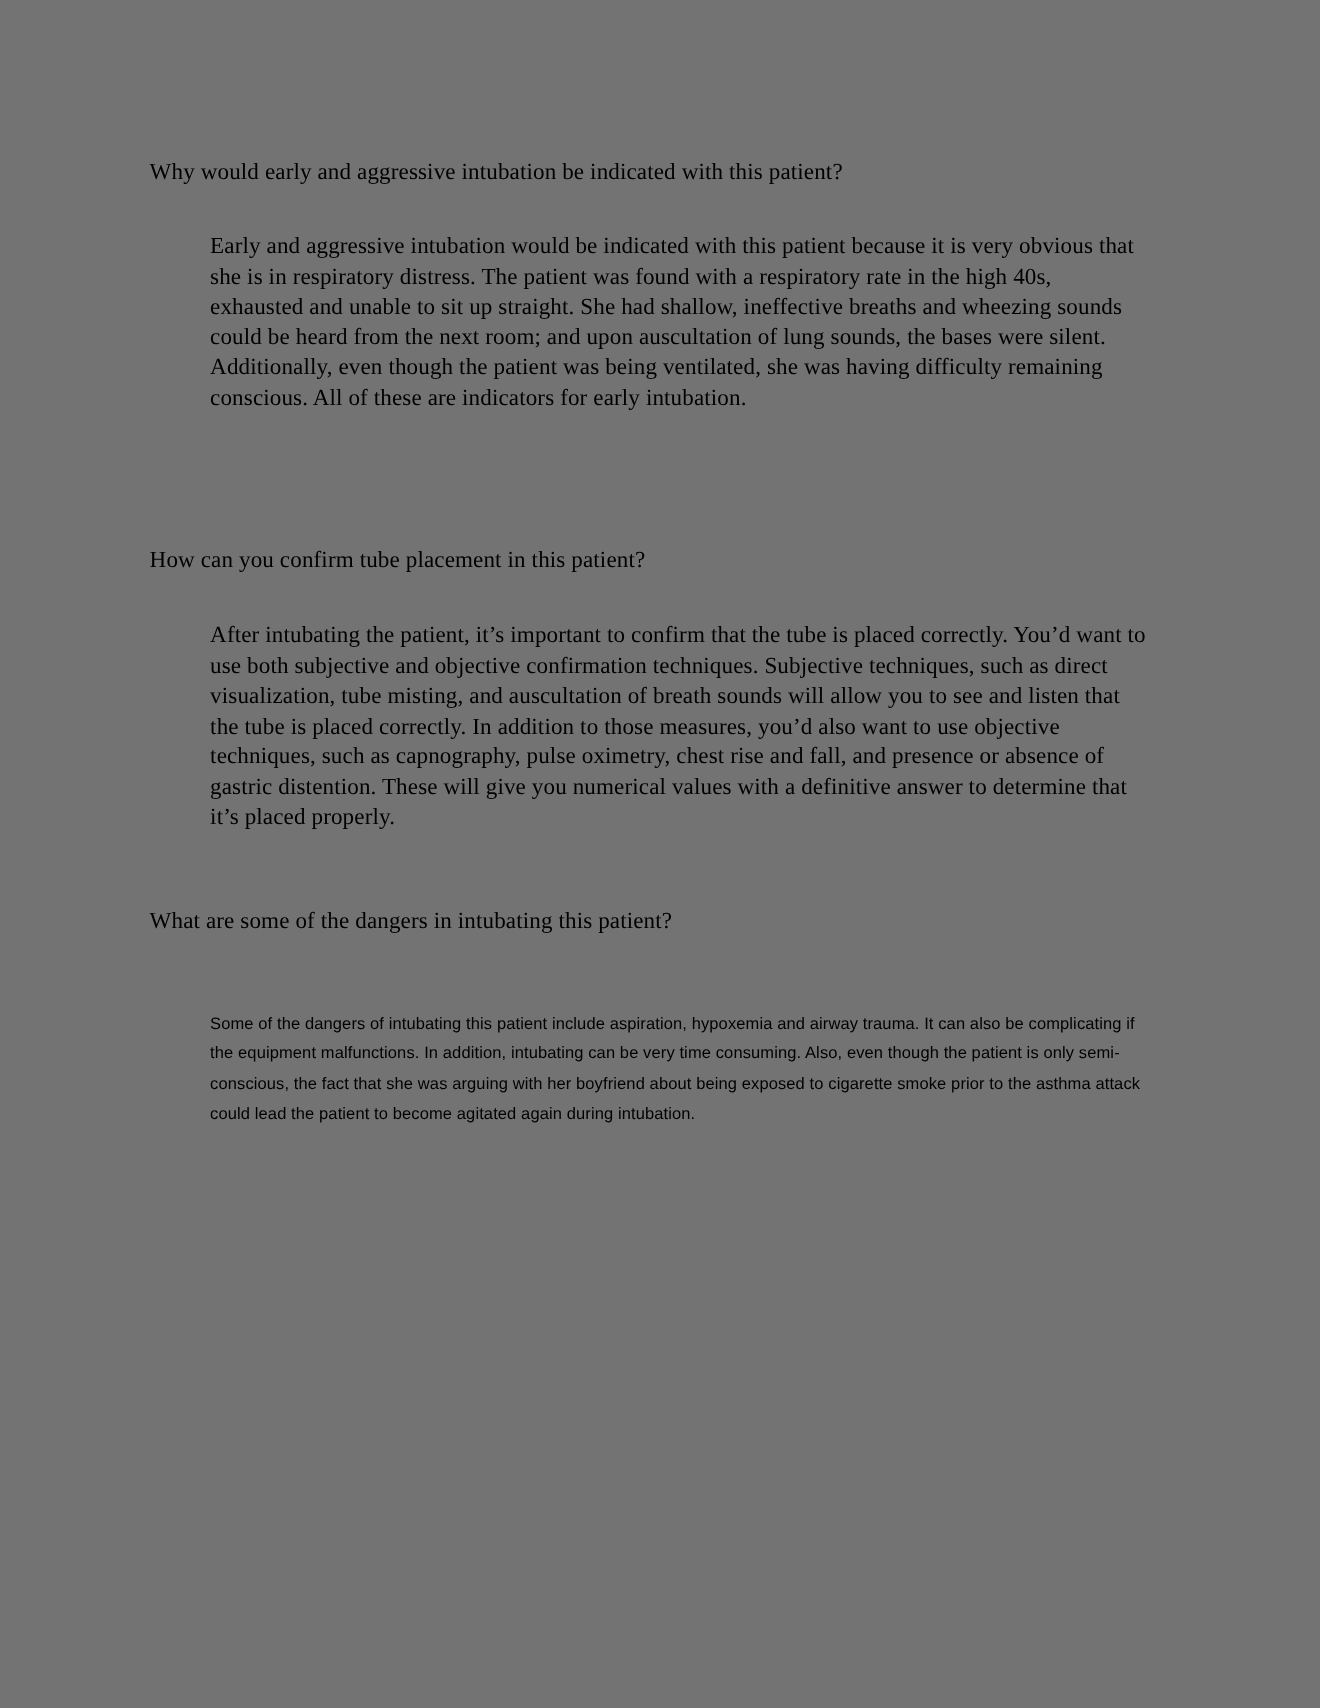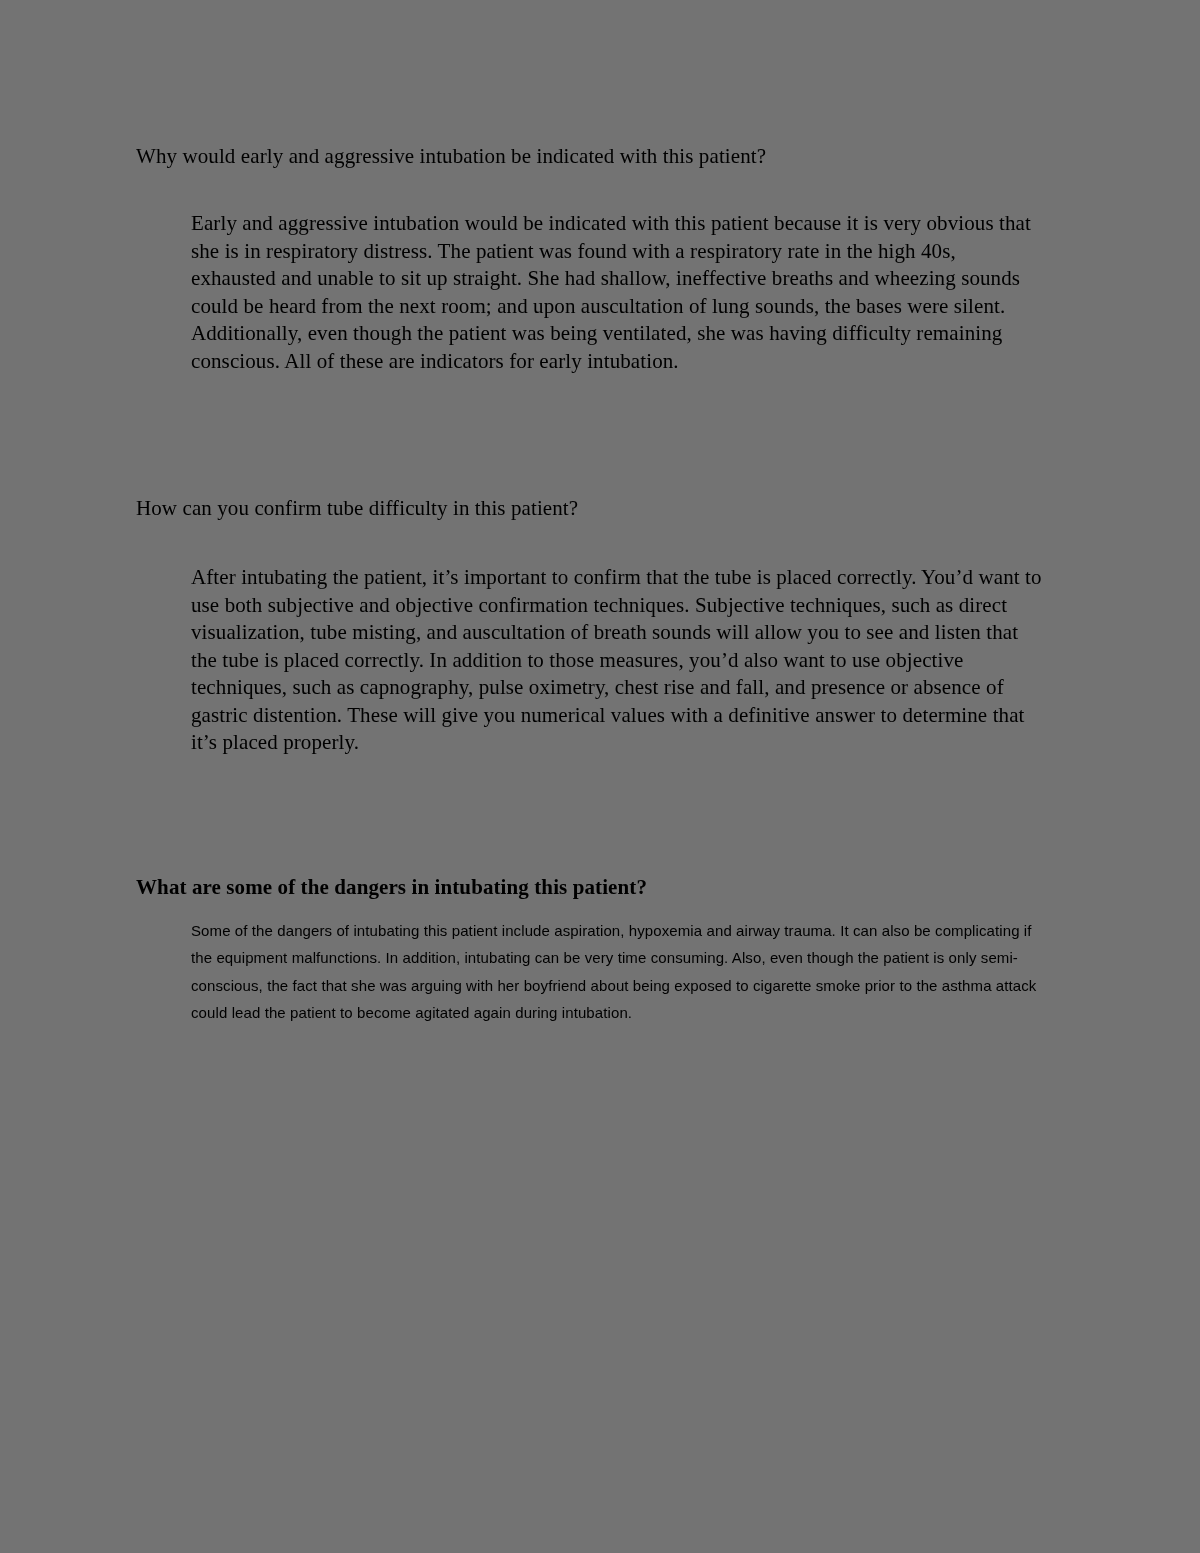--- a/index.html
+++ b/index.html
@@ -31,37 +31,37 @@
     left: 177px;
     margin: 14px;
     font-size: 21px;
     line-height: 27.5px;
     letter-spacing: 0.1px;
   }
   .q1 { top: 143px; }
   .a1 { top: 196px; width: 855px; }
   .q2 { top: 495px; }
   .a2 { top: 550px; width: 855px; }
-  .q3 { top: 874px; font-weight: bold; }
+  .q3 { top: 824px; }
   .a3 {
     top: 903px;
     width: 850px;
     font-family: "Liberation Sans", sans-serif;
     font-size: 15px;
     line-height: 27.4px;
     letter-spacing: 0.1px;
   }
 </style>
 </head>
 <body>
 
 <div class="page">
 
   <h2 class="question q1">Why would early and aggressive intubation be indicated with this patient?</h2>
   <p class="answer a1">Early and aggressive intubation would be indicated with this patient because it is very obvious that she is in respiratory distress. The patient was found with a respiratory rate in the high 40s, exhausted and unable to sit up straight. She had shallow, ineffective breaths and wheezing sounds could be heard from the next room; and upon auscultation of lung sounds, the bases were silent. Additionally, even though the patient was being ventilated, she was having difficulty remaining conscious. All of these are indicators for early intubation.</p>
 
-  <h2 class="question q2">How can you confirm tube difficulty in this patient?</h2>
+  <h2 class="question q2">How can you confirm tube placement in this patient?</h2>
   <p class="answer a2">After intubating the patient, it’s important to confirm that the tube is placed correctly. You’d want to use both subjective and objective confirmation techniques. Subjective techniques, such as direct visualization, tube misting, and auscultation of breath sounds will allow you to see and listen that the tube is placed correctly. In addition to those measures, you’d also want to use objective techniques, such as capnography, pulse oximetry, chest rise and fall, and presence or absence of gastric distention. These will give you numerical values with a definitive answer to determine that it’s placed properly.</p>
 
   <h2 class="question q3">What are some of the dangers in intubating this patient?</h2>
   <p class="answer a3">Some of the dangers of intubating this patient include aspiration, hypoxemia and airway trauma. It can also be complicating if the equipment malfunctions. In addition, intubating can be very time consuming. Also, even though the patient is only semi-conscious, the fact that she was arguing with her boyfriend about being exposed to cigarette smoke prior to the asthma attack could lead the patient to become agitated again during intubation.</p>
 
 </div>
 
 </body></html>

